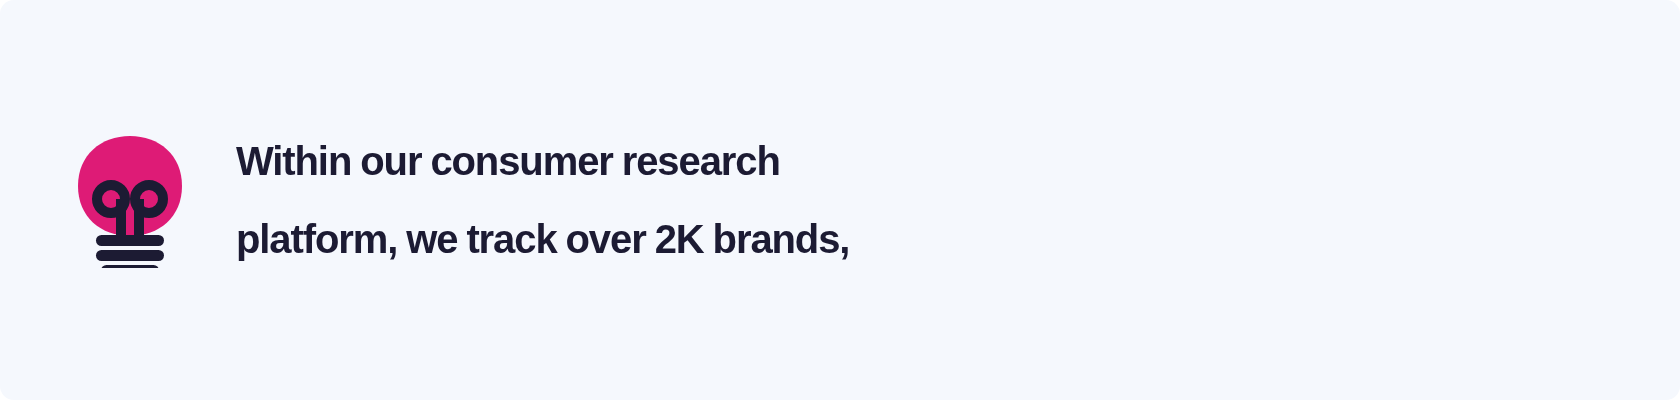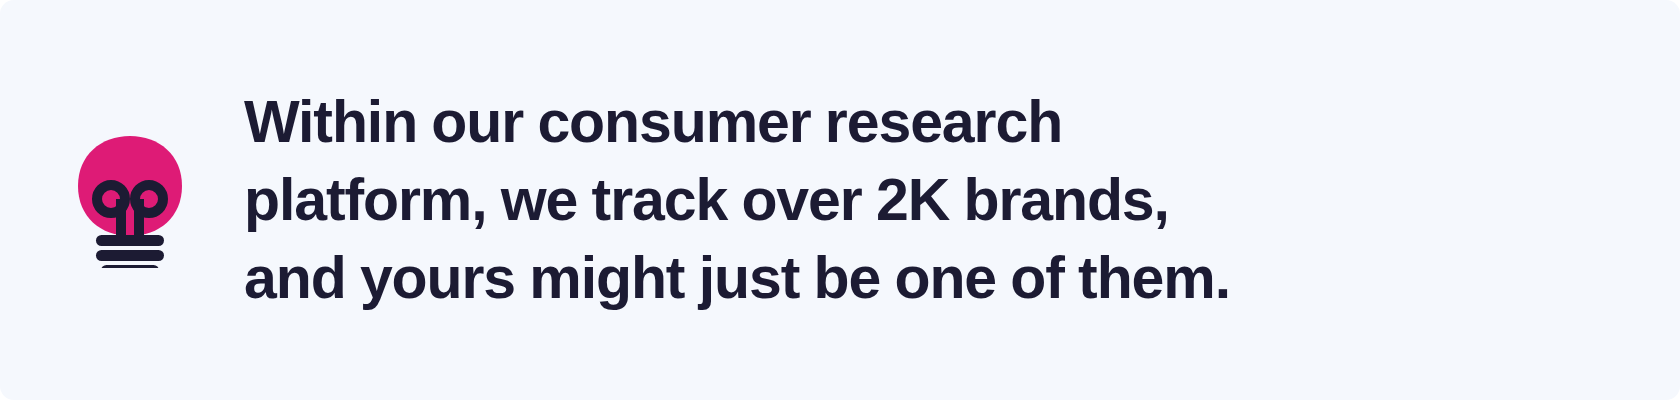--- a/index.html
+++ b/index.html
@@ -39,24 +39,24 @@
   }
   .bulb-icon {
     display: block;
     width: 104px;
     height: 132px;
   }
 
   
   .headline {
     flex: 1 1 auto;
-    margin: 12px;
+    margin: 4px;
     color: #1c1b33;
     font-family: "Liberation Sans", sans-serif;
-    font-size: 59px;
+    font-size: 40px;
     line-height: 78px;
     font-weight: 700;
     letter-spacing: -1.1px;
     word-spacing: -1px;
     white-space: nowrap;
     -webkit-font-smoothing: antialiased;
   }
   .headline .line {
     display: block;
   }
@@ -80,16 +80,15 @@
       <rect x="18" y="99" width="68" height="11" rx="5.5" fill="#1c1b33"></rect>
       <rect x="18" y="114" width="68" height="11" rx="5.5" fill="#1c1b33"></rect>
       <rect x="23" y="129" width="58" height="11" rx="5.5" fill="#1c1b33"></rect>
       <rect x="40" y="144" width="24" height="11" rx="5.5" fill="#1c1b33"></rect>
     </svg>
   </div>
 
   <h1 class="headline">
     <span class="line">Within our consumer research</span>
     <span class="line">platform, we track over 2K brands,</span>
-    <span class="line">and yours might just be one of them.</span>
   </h1>
 
 </div>
 
 </body></html>

